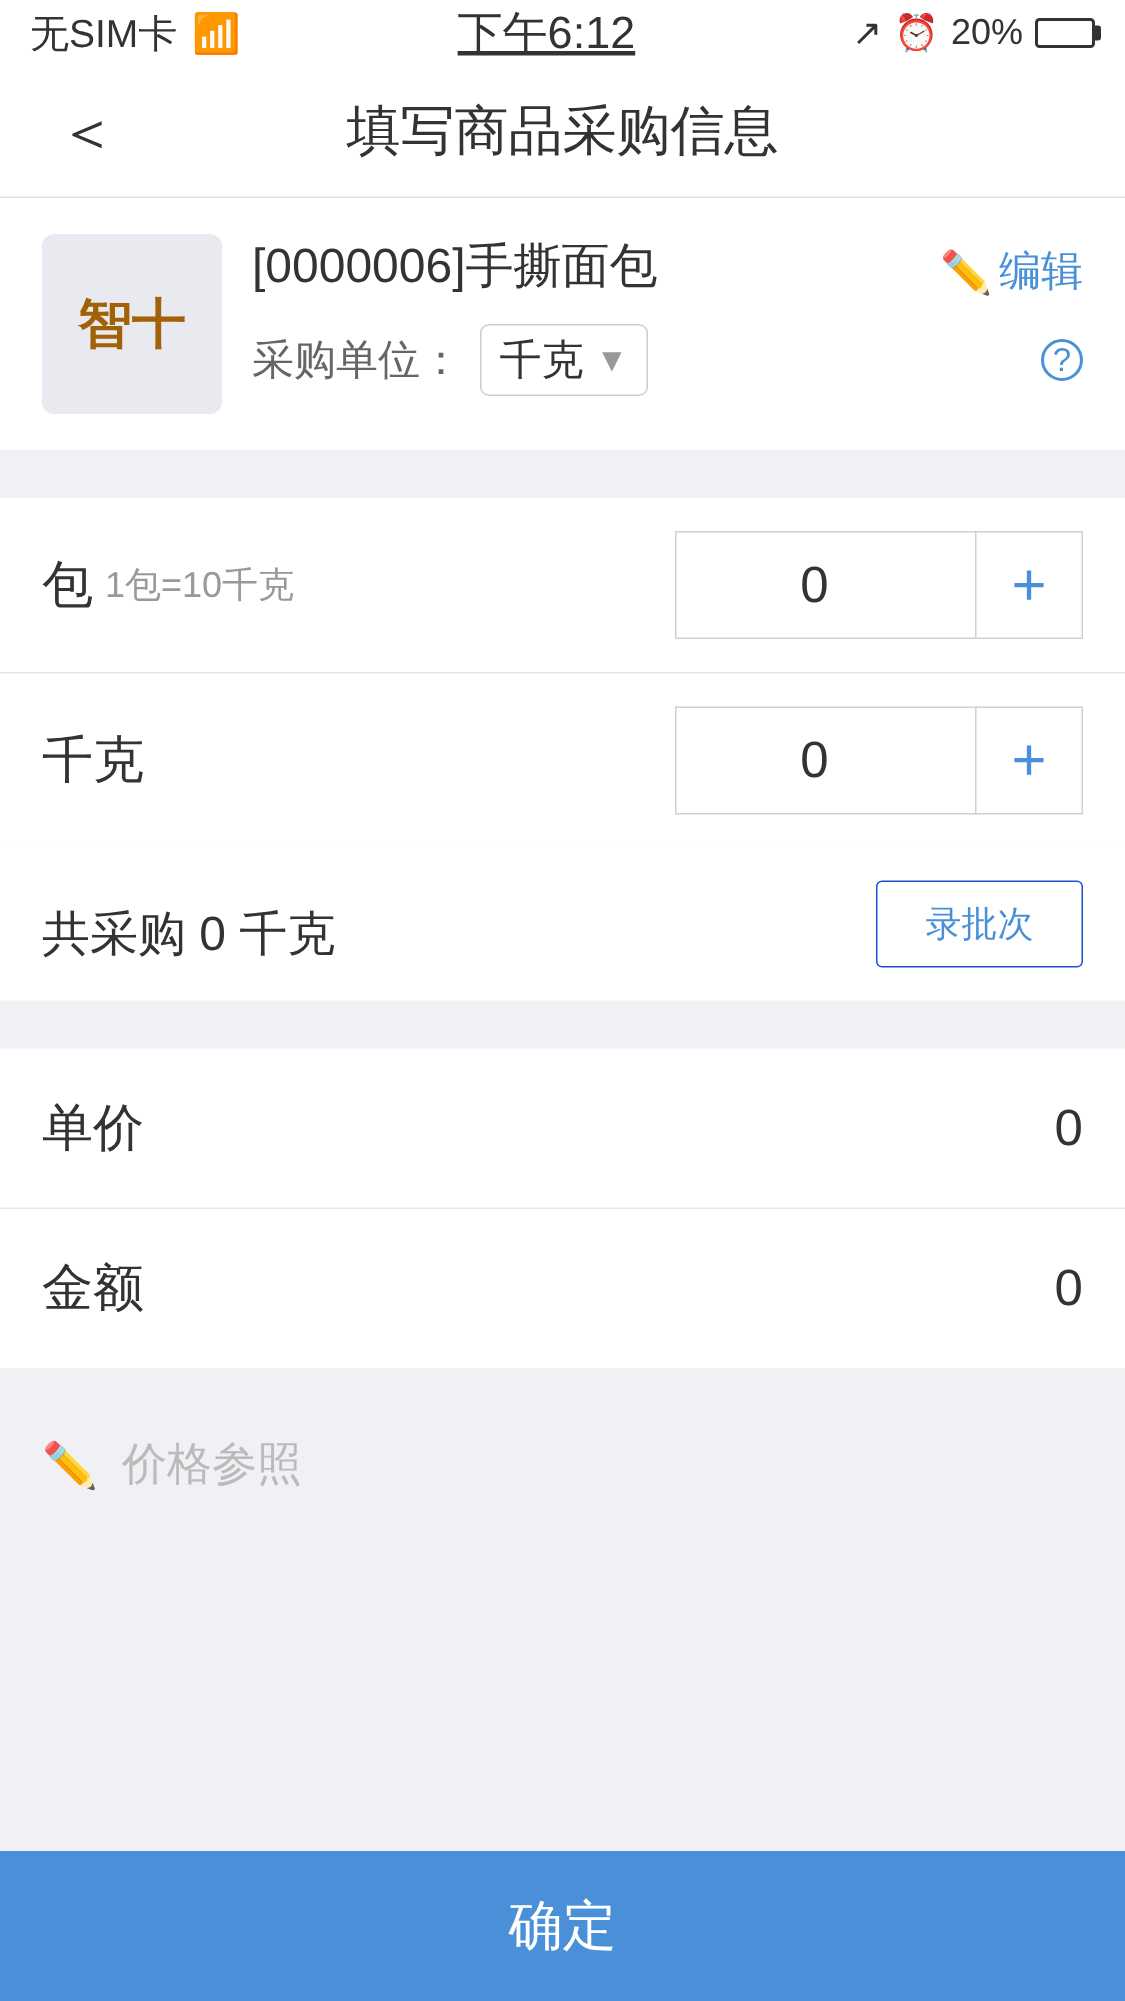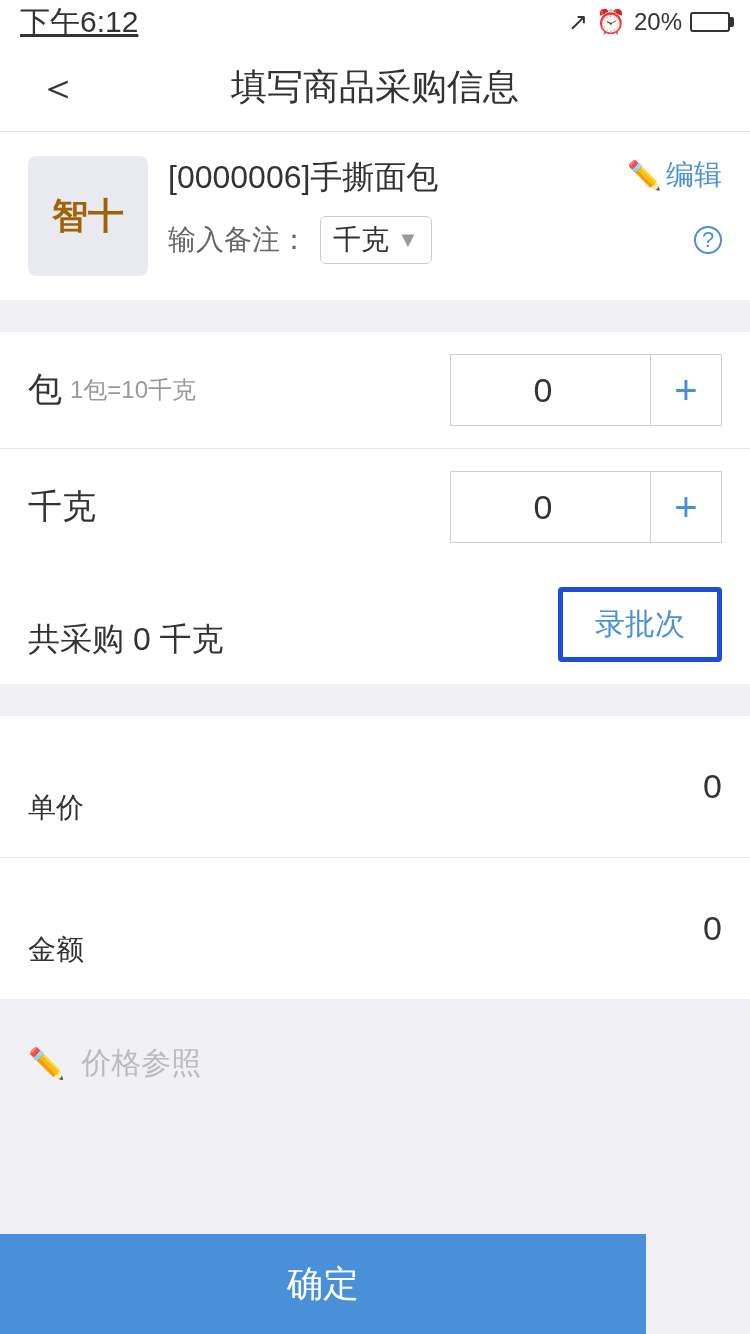--- a/index.html
+++ b/index.html
@@ -91,21 +91,21 @@
     .product-logo {
       font-size: 36px;
       color: #a16207;
       font-weight: bold;
     }
     .product-info {
       flex: 1;
     }
     .product-name-row {
       display: flex;
-      align-items: flex-start;
+      align-items: flex-end;
       justify-content: space-between;
       margin-bottom: 16px;
     }
     .product-name {
       font-size: 32px;
       color: #333;
       font-weight: 500;
     }
     .edit-link {
       font-size: 28px;
@@ -214,25 +214,25 @@
       display: flex;
       align-items: flex-end;
       justify-content: space-between;
       padding: 22px 28px;
     }
     .summary-text {
       font-size: 32px;
       color: #333;
     }
     .record-btn {
-      border: 5px solid #1d4ed8;
+      border: 1px solid #1d4ed8;
       color: #4a90d9;
       background: #fff;
       padding: 12px 32px;
-      font-size: 30px;
+      font-size: 24px;
       border-radius: 4px;
       cursor: pointer;
     }
 
     
     .price-section {
       background: #fff;
       margin-bottom: 16px;
     }
     .price-row {
@@ -240,23 +240,22 @@
       align-items: center;
       justify-content: space-between;
       padding: 30px 28px;
       border-bottom: 1px solid #e8e8e8;
     }
     .price-row:last-child {
       border-bottom: none;
       gap: 36px;
     }
     .price-row-label {
-      font-size: 28px;
-      color: #333;
-      margin-top: 43px;
+      font-size: 34px;
+      color: #333;
     }
     .price-row-value {
       font-size: 34px;
       color: #333;
     }
 
     
     .notes-section {
       background: #f0f0f5;
       padding: 28px;
@@ -276,39 +275,43 @@
 
     
     .content-area {
       flex: 1;
       background: #f0f0f5;
       min-height: 200px;
     }
 
     
     .confirm-btn {
-      width: 646px;
+      width: 750px;
       height: 100px;
       background: #4a90d9;
       color: #fff;
       font-size: 36px;
       border: none;
       cursor: pointer;
       position: fixed;
       bottom: 0;
       left: 0;
       display: flex;
       align-items: center;
       justify-content: center;
     }
   </style>
 </head>
 <body>
 
 <div class="status-bar">
+  <div class="status-left">
+    <span>无SIM卡</span>
+    <span>📶</span>
+  </div>
   <div class="status-center">下午6:12</div>
   <div class="status-right">
     <span>↗</span>
     <span>⏰</span>
     <span>20%</span>
     <span class="battery-icon">
       <span class="battery-body">
         <span class="battery-fill"></span>
       </span>
     </span>
@@ -327,21 +330,21 @@
   <div class="product-info">
     <div class="product-name-row">
       <span class="product-name">[0000006]手撕面包</span>
       <span class="edit-link">
         <span>✏️</span>
         <span>编辑</span>
       </span>
     </div>
     <div class="unit-row">
       <div style="display:flex;align-items:center;">
-        <span class="unit-label">输入备注：</span>
+        <span class="unit-label">采购单位：</span>
         <div class="unit-select">
           <span>千克</span>
           <span class="unit-dropdown-arrow">▼</span>
         </div>
       </div>
       <span class="price-ref">
         <span style="width:28px;height:28px;border:2px solid #4a90d9;border-radius:50%;display:inline-flex;align-items:center;justify-content:center;font-size:22px;color:#4a90d9;">?</span>
       </span>
     </div>
   </div>

